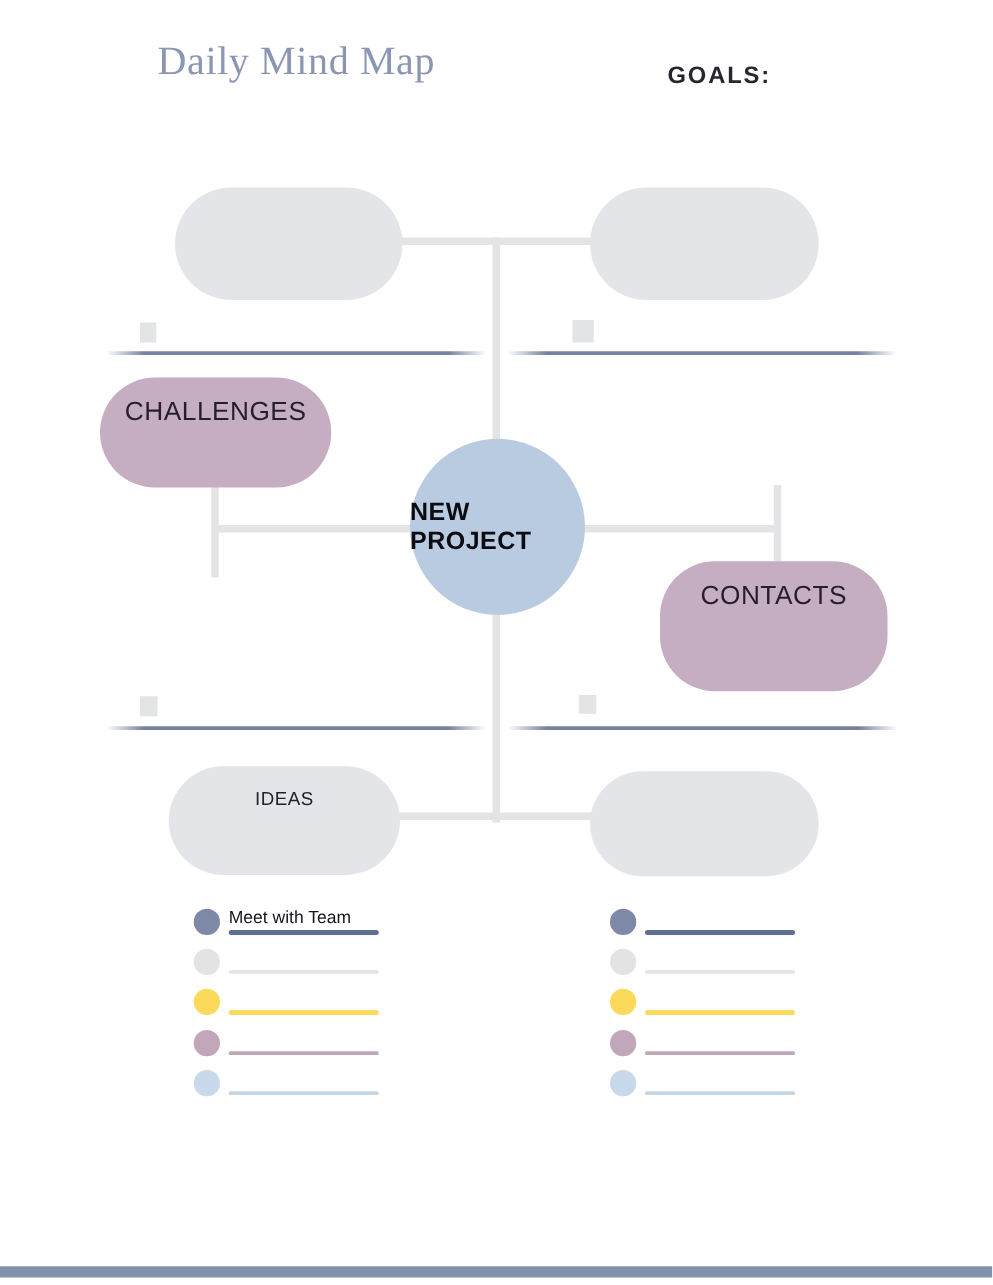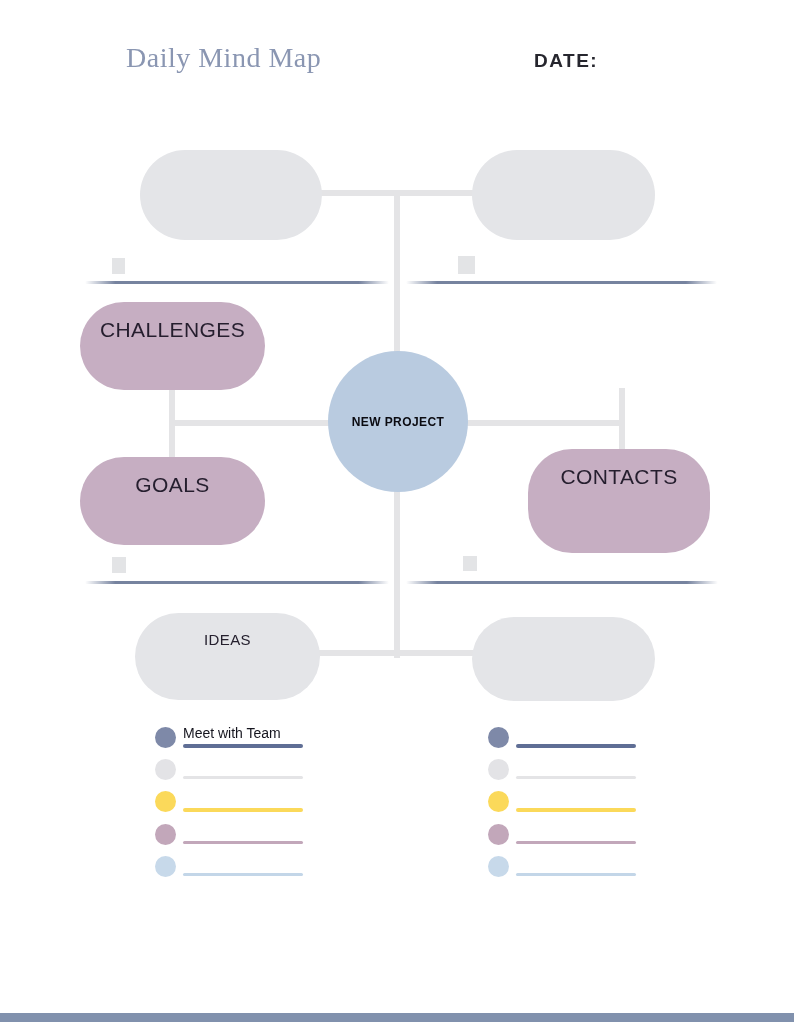--- a/index.html
+++ b/index.html
@@ -2,43 +2,42 @@
 <html><head>
 <meta charset="utf-8">
 <style>
   html,body { margin:0; padding:0; background:#ffffff; }
   .canvas {
     position:relative; width:794px; height:1028px; background:#ffffff;
     font-family:"Liberation Sans", sans-serif; overflow:hidden; margin:0 auto;
   }
   .page-title {
     position:absolute; left:126px; top:30px;
-    font-family:"Liberation Serif", serif; font-size:28px; color:#8a96b2;
+    font-family:"Liberation Serif", serif; font-size:32px; color:#8a96b2;
     letter-spacing:0.5px;
-    margin-top:12px;
   }
   .date-label {
     position:absolute; left:534px; top:50px;
     font-size:19px; font-weight:700; color:#26262e; letter-spacing:1.5px;
   }
   .connector { position:absolute; background:#e4e4e6; }
   .shape { position:absolute; box-sizing:border-box; text-align:center; }
   .oval {
     background:#e4e5e8; border-radius:45px; color:#25202e;
     font-size:15px; letter-spacing:0.4px; padding-top:18px;
   }
   .pill {
     background:#c6aec2; border-radius:44px; color:#251e2e;
     font-size:21px; letter-spacing:0.4px; padding-top:16px;
   }
   .center-circle {
     position:absolute; left:328px; top:351px; width:140px; height:141px;
     background:#b9cbe0; border-radius:50%;
     display:flex; align-items:center; justify-content:center;
-    font-size:12px; font-weight:700; color:#0b0b11; letter-spacing:0.4px;
+    font-size:20px; font-weight:700; color:#0b0b11; letter-spacing:0.4px;
   }
   .divider {
     position:absolute; height:3px; border-radius:2px;
     background:linear-gradient(90deg, rgba(118,131,159,0) 0%, #76839f 10%, #76839f 90%, rgba(118,131,159,0) 100%);
   }
   .sq { position:absolute; background:#e3e4e6; }
   .dot { position:absolute; width:21px; height:21px; border-radius:50%; }
   .task-line { position:absolute; width:120px; height:3px; border-radius:2px; }
   .task-line.thick { height:4px; }
   .task-text {
@@ -47,39 +46,38 @@
   .footer-bar {
     position:absolute; left:0; top:1013px; width:794px; height:9px; background:#8191ad;
   }
 </style>
 </head>
 <body>
 
 <div class="canvas">
 
   <div class="page-title">Daily Mind Map</div>
-  <div class="date-label">DATE:</div>
+  <div class="date-label">GOALS:</div>
 
   <div class="connector" style="left:394px; top:190px; width:6px; height:468px;"></div>
   <div class="connector" style="left:312px; top:190px; width:170px; height:6px;"></div>
   <div class="connector" style="left:170px; top:420px; width:454px; height:6px;"></div>
   <div class="connector" style="left:169px; top:388px; width:6px; height:74px;"></div>
   <div class="connector" style="left:619px; top:388px; width:6px; height:74px;"></div>
   <div class="connector" style="left:315px; top:650px; width:165px; height:6px;"></div>
 
   <div class="shape oval" style="left:140px; top:150px; width:182px; height:90px;"><span></span></div>
   <div class="shape oval" style="left:472px; top:150px; width:183px; height:90px;"><span></span></div>
 
   <div class="sq" style="left:112px; top:258px; width:13px; height:16px;"></div>
   <div class="sq" style="left:458px; top:256px; width:17px; height:18px;"></div>
   <div class="divider" style="left:85px; top:281px; width:304px;"></div>
   <div class="divider" style="left:406px; top:281px; width:311px;"></div>
 
   <div class="shape pill" style="left:80px; top:302px; width:185px; height:88px;"><span>CHALLENGES</span></div>
-  <div class="shape pill" style="left:80px; top:457px; width:185px; height:88px;"><span>GOALS</span></div>
   <div class="shape pill" style="left:528px; top:449px; width:182px; height:104px;"><span>CONTACTS</span></div>
 
   <div class="center-circle">
       <span>NEW PROJECT</span>
     </div>
 
   <div class="sq" style="left:112px; top:557px; width:14px; height:16px;"></div>
   <div class="sq" style="left:463px; top:556px; width:14px; height:15px;"></div>
   <div class="divider" style="left:85px; top:581px; width:304px;"></div>
   <div class="divider" style="left:406px; top:581px; width:312px;"></div>

